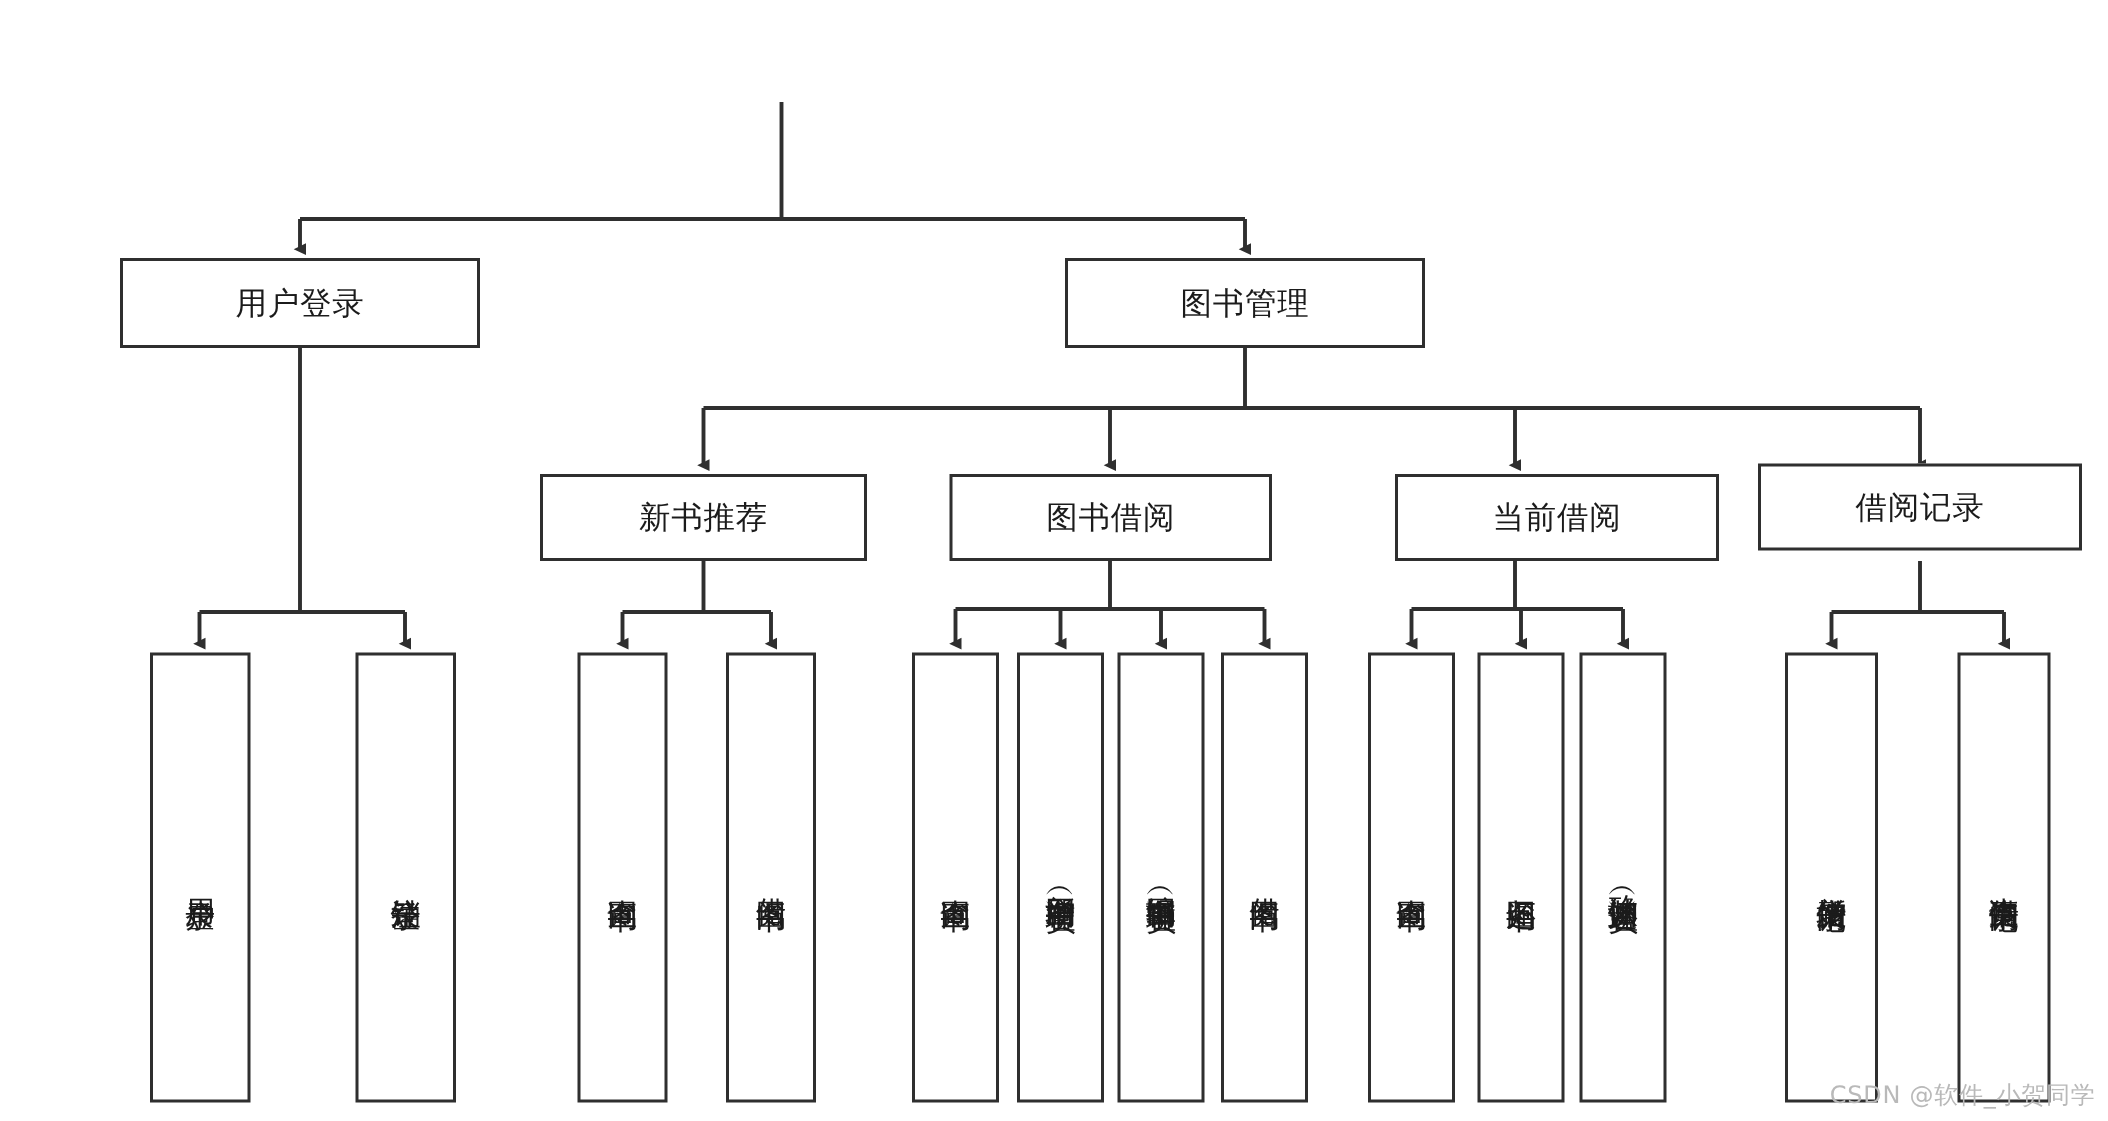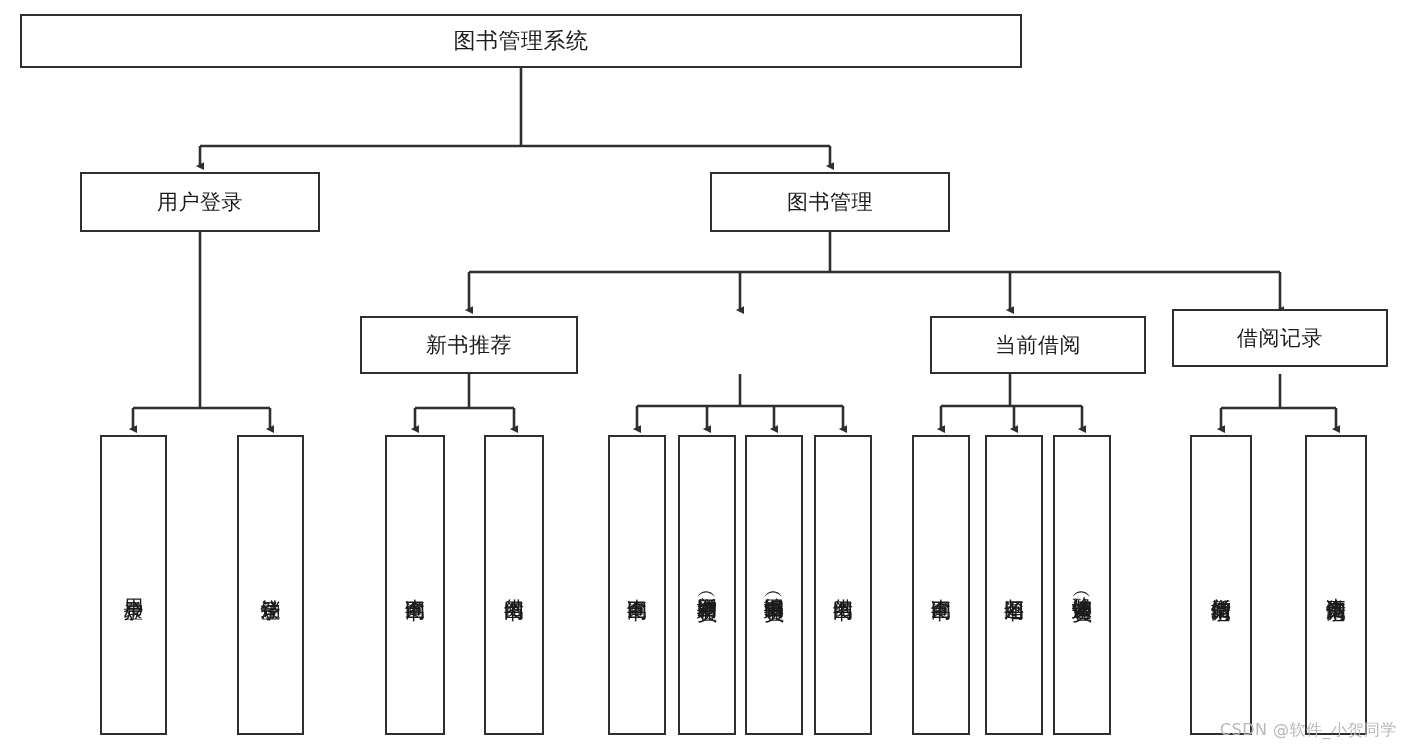--- a/index.html
+++ b/index.html
@@ -125,34 +125,34 @@
       <path d="M 1014 406 L 1014 429" marker-end="url(#arrowhead)"></path>
       <path d="M 1082 406 L 1082 429" marker-end="url(#arrowhead)"></path>
 
       <path d="M 1280 374 L 1280 408"></path>
       <path d="M 1221 408 L 1336 408"></path>
       <path d="M 1221 408 L 1221 429" marker-end="url(#arrowhead)"></path>
       <path d="M 1336 408 L 1336 429" marker-end="url(#arrowhead)"></path>
     </g>
   </svg>
 
-  <div class="node horiz root" style="left:20px; top:14px; width:1002px; height:54px;">
-    <span class="node-label">图书管理系统</span>
-  </div>
 
   <div class="node horiz" style="left:80px; top:172px; width:240px; height:60px;">
     <span class="node-label">用户登录</span>
   </div>
   <div class="node horiz" style="left:710px; top:172px; width:240px; height:60px;">
     <span class="node-label">图书管理</span>
   </div>
 
   <div class="node horiz" style="left:360px; top:316px; width:218px; height:58px;">
     <span class="node-label">新书推荐</span>
   </div>
+  <div class="node horiz" style="left:633px; top:316px; width:215px; height:58px;">
+    <span class="node-label">图书借阅</span>
+  </div>
   <div class="node horiz" style="left:902px; top:316px; width:216px; height:58px;margin-left:28px;">
     <span class="node-label">当前借阅</span>
   </div>
   <div class="node horiz" style="left:1172px; top:309px; width:216px; height:58px;">
     <span class="node-label">借阅记录</span>
   </div>
 
   <div class="node vert" style="left:100px; top:435px; width:67px; height:300px;">
     <span class="node-label">用户登录</span>
   </div>

